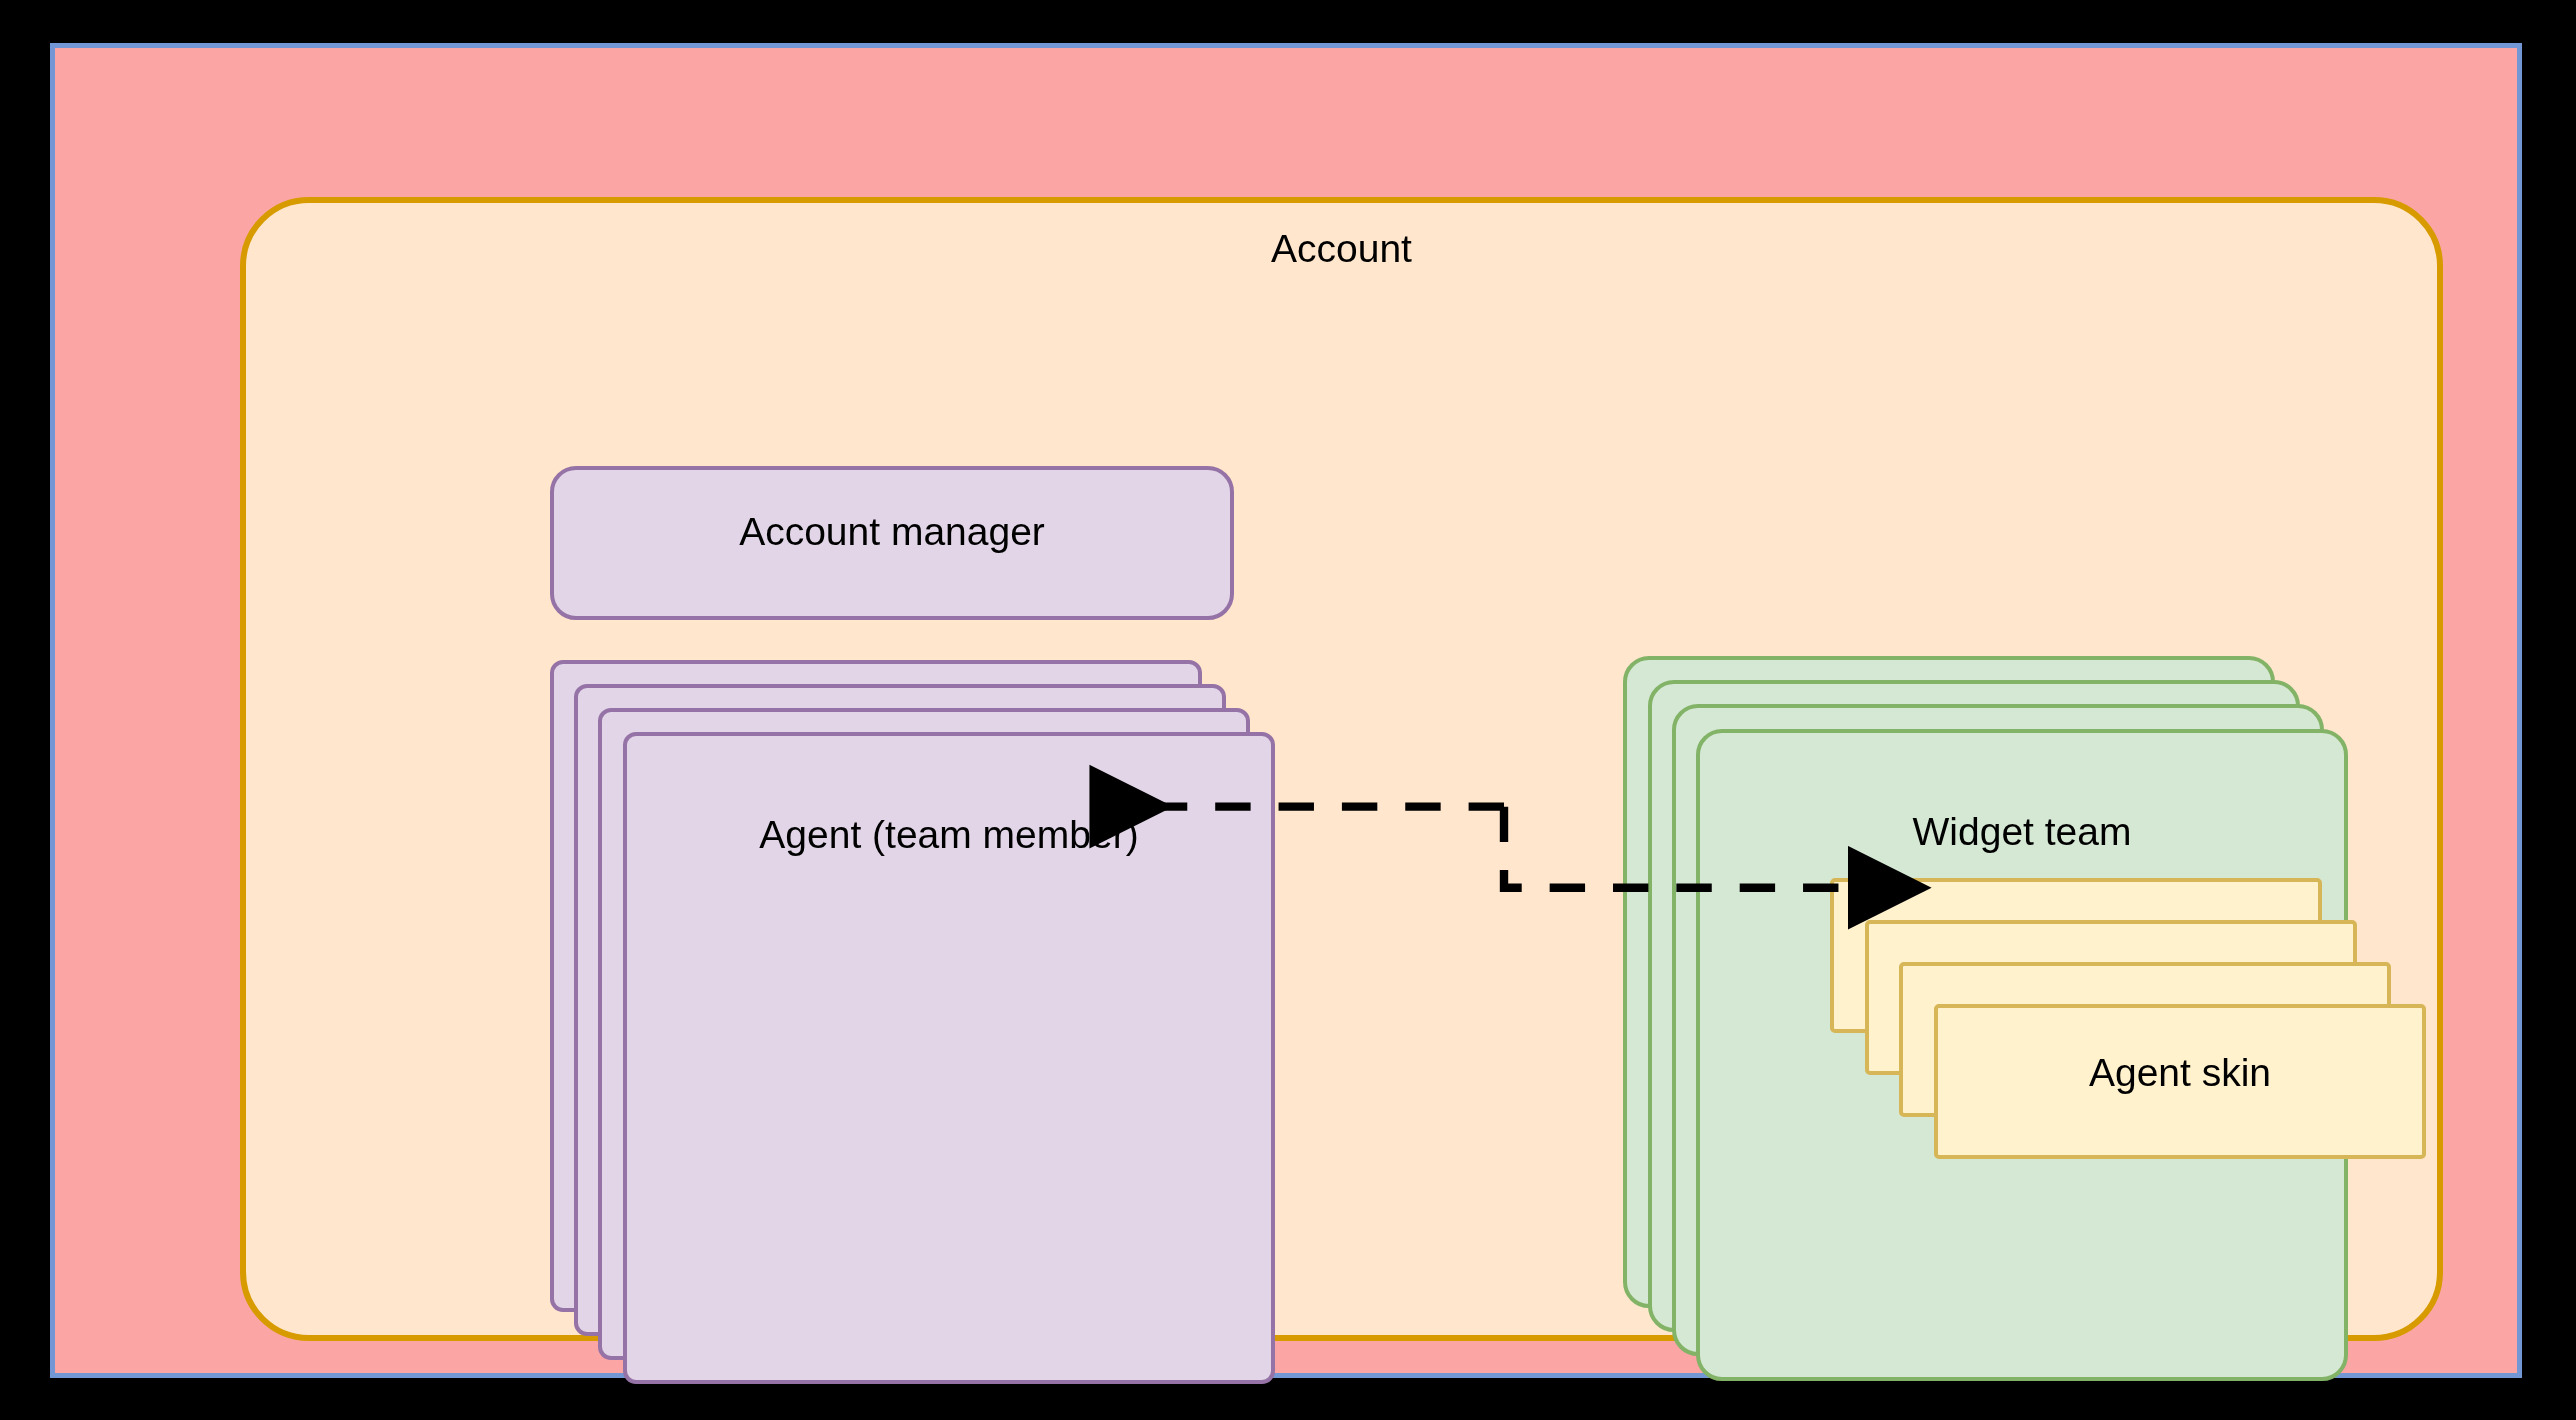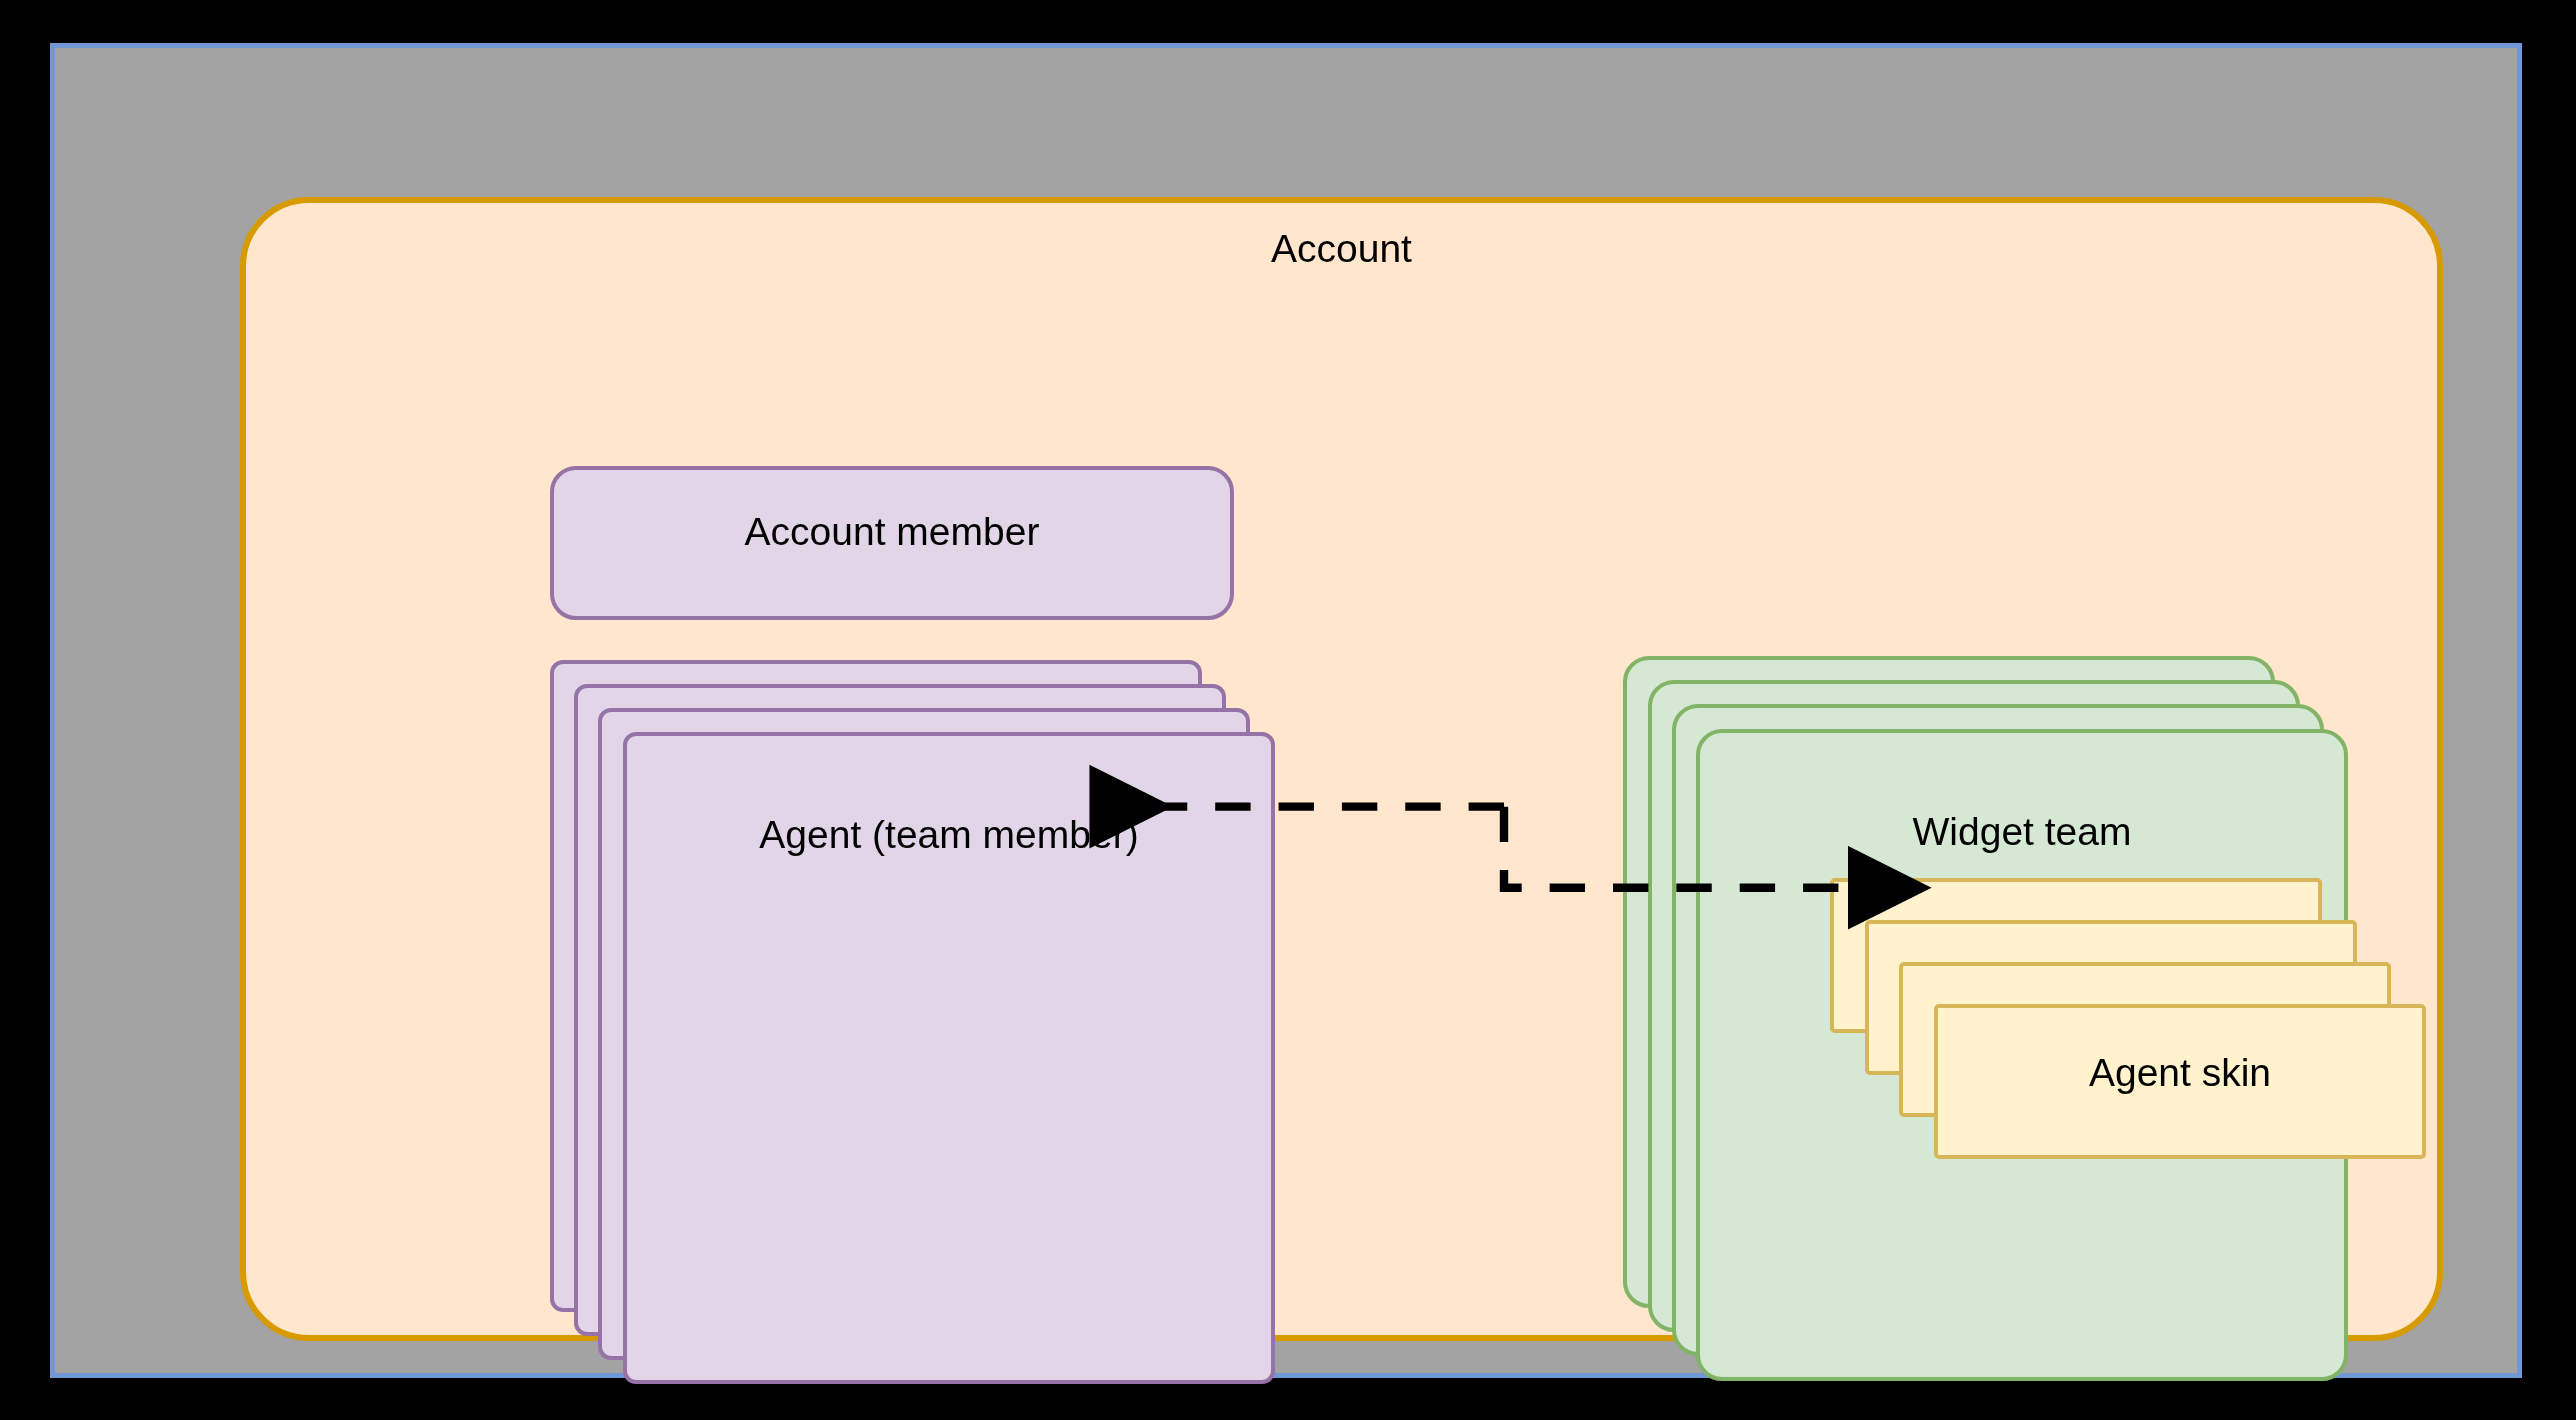--- a/index.html
+++ b/index.html
@@ -21,21 +21,21 @@
     height: 1420px;
     background: #000000;
   }
 
   .blue-panel {
     position: absolute;
     left: 50px;
     top: 43px;
     width: 2472px;
     height: 1335px;
-    background: #a3a3a3;
+    background: #fca5a5;
     border: 5.6px solid #7396d4;
     box-sizing: border-box;
   }
 
   
   .account-container {
     position: absolute;
     left: 185px;
     top: 149px;
     width: 2203px;
@@ -140,21 +140,21 @@
 
 <div id="canvas">
 
   <div class="blue-panel">
 
     <div class="account-container">
 
       <div class="account-title">Account</div>
 
       <div class="card purple account-manager">
-        <span class="card-label">Account member</span>
+        <span class="card-label">Account manager</span>
       </div>
 
       <div class="card purple agent-stack-card agent-stack-0">
         <span class="card-label">Agent (team member)</span>
       </div>
       <div class="card purple agent-stack-card agent-stack-1">
         <span class="card-label">Agent (team member)</span>
       </div>
       <div class="card purple agent-stack-card agent-stack-2">
         <span class="card-label">Agent (team member)</span>

